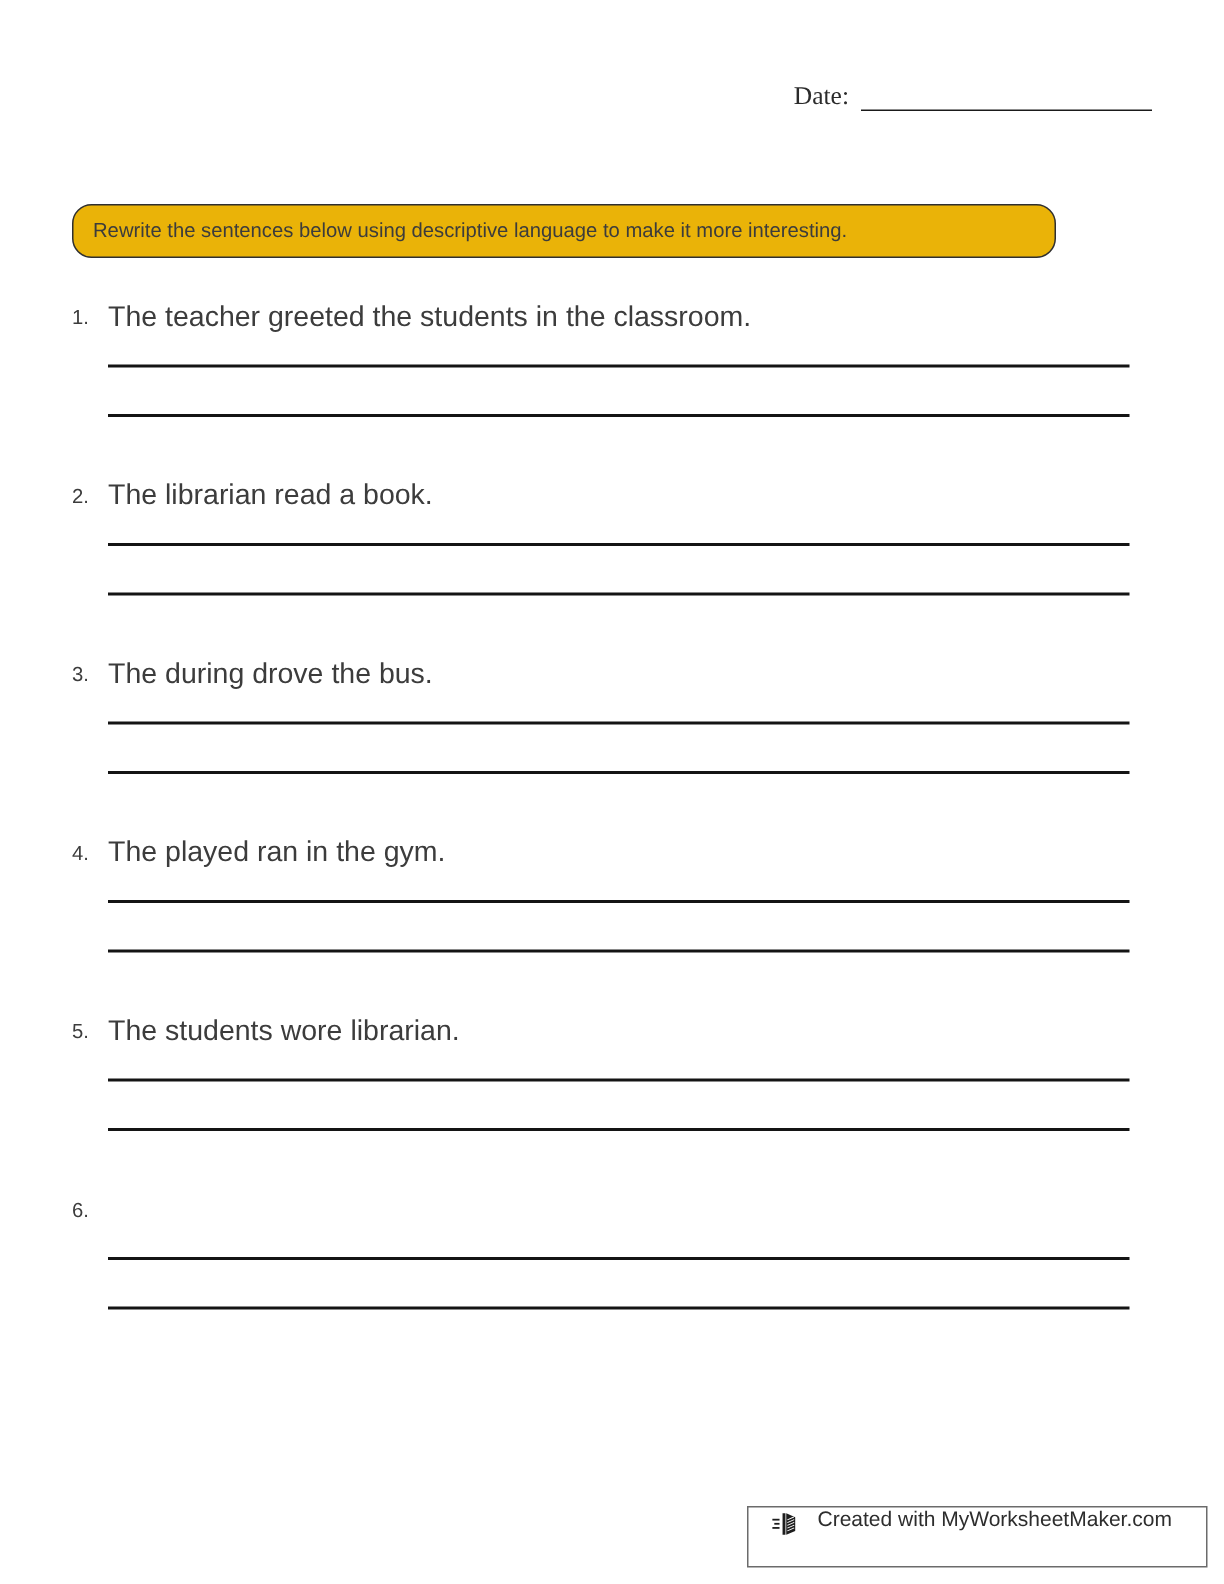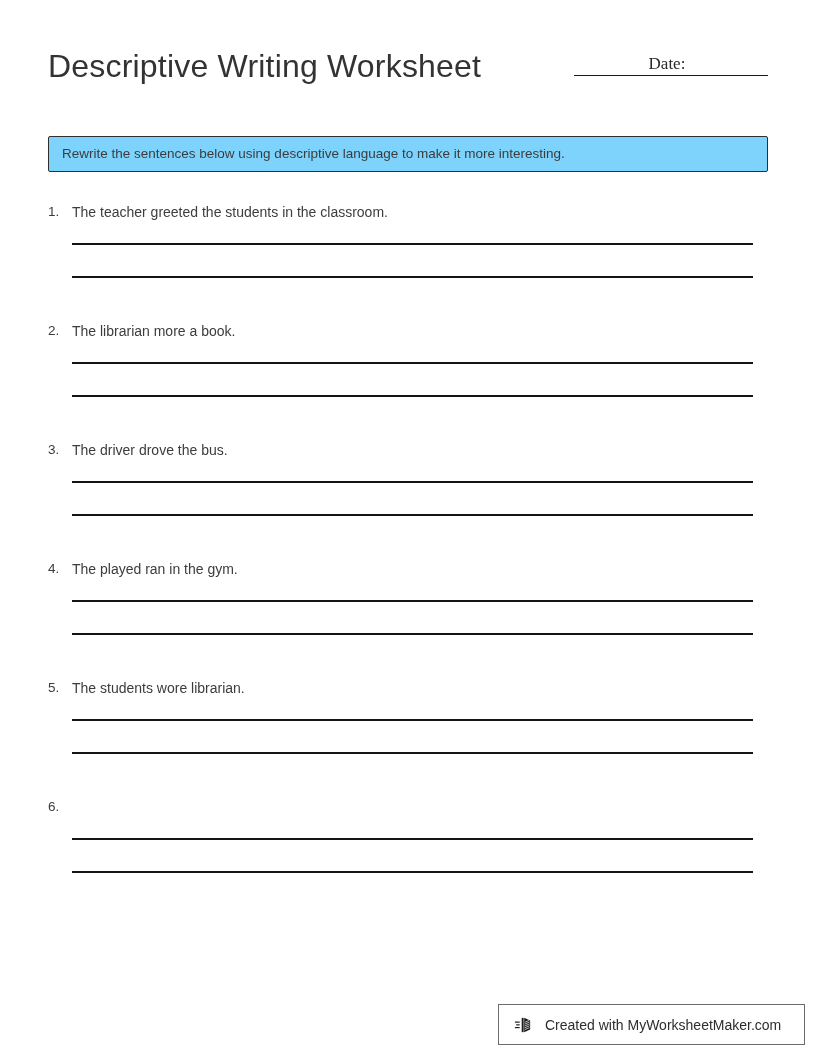--- a/index.html
+++ b/index.html
@@ -39,50 +39,49 @@
     line-height: 44px;
     letter-spacing: 0.2px;
     color: #333333;
     white-space: nowrap;
   }
   .date-group {
     position: absolute;
     right: 0;
     top: 10px;
     display: flex;
-    align-items: center;
-    flex-direction: column;
+    align-items: flex-end;
   }
   .date-label {
     font-family: "Liberation Serif", serif;
     font-size: 17px;
     color: #2b2b2b;
     white-space: nowrap;
   }
   .date-line {
     display: inline-block;
     width: 194px;
     margin-left: 8px;
     border-bottom: 1.3px solid #1a1a1a;
     height: 1px;
   }
 
   
   .instruction-box {
     position: absolute;
     left: 48px;
     top: 136px;
-    width: 720px;
+    width: 656px;
     height: 36px;
     border: 1.3px solid #2f2f2f;
-    border-radius: 2px;
+    border-radius: 13px;
     box-sizing: border-box;
     display: flex;
     align-items: center;
-    background: #7dd3fc;
+    background: #eab308;
   }
   .instruction-text {
     padding-left: 13px;
     font-size: 13.5px;
     color: #3c3c3c;
     line-height: 1.2;
   }
 
   
   .questions {
@@ -100,21 +99,21 @@
     align-items: flex-start;
   }
   .q-number {
     width: 24px;
     flex: 0 0 24px;
     font-size: 13.5px;
     color: #3c3c3c;
     line-height: 18px;
   }
   .q-text {
-    font-size: 14px;
+    font-size: 19px;
     color: #3c3c3c;
     line-height: 18px;
   }
   .answer-lines {
     position: absolute;
     left: 24px;
     right: 15px;
     top: 40px;
   }
   .answer-line {
@@ -129,21 +128,21 @@
   .footer-badge {
     position: absolute;
     left: 498px;
     top: 1004px;
     width: 307px;
     height: 41px;
     box-sizing: border-box;
     border: 1.2px solid #6b6b6b;
     background: #ffffff;
     display: flex;
-    align-items: center;
+    align-items: flex-start;
     padding-left: 15px;
   }
   .badge-logo {
     width: 22px;
     height: 22px;
     flex: 0 0 22px;
     margin-right: 9px;
     display: block;
   }
   .badge-text {
@@ -152,21 +151,20 @@
     white-space: nowrap;
     line-height: 1;
   }
 </style>
 </head>
 <body>
 
 <div class="page">
 
   <div class="header">
-    <div class="title">Descriptive Writing Worksheet</div>
 
     <div class="date-group">
       <span class="date-label">Date:</span>
       <span class="date-line"></span>
     </div>
   </div>
 
   <div class="instruction-box">
     <span class="instruction-text">Rewrite the sentences below using descriptive language to make it more interesting.</span>
   </div>
@@ -180,32 +178,32 @@
       </div>
       <div class="answer-lines">
         <div class="answer-line"></div>
         <div class="answer-line second"></div>
       </div>
     </div>
 
     <div class="question-item">
       <div class="q-head">
         <span class="q-number">2.</span>
-        <span class="q-text">The librarian more a book.</span>
+        <span class="q-text">The librarian read a book.</span>
       </div>
       <div class="answer-lines">
         <div class="answer-line"></div>
         <div class="answer-line second"></div>
       </div>
     </div>
 
     <div class="question-item">
       <div class="q-head">
         <span class="q-number">3.</span>
-        <span class="q-text">The driver drove the bus.</span>
+        <span class="q-text">The during drove the bus.</span>
       </div>
       <div class="answer-lines">
         <div class="answer-line"></div>
         <div class="answer-line second"></div>
       </div>
     </div>
 
     <div class="question-item">
       <div class="q-head">
         <span class="q-number">4.</span>

